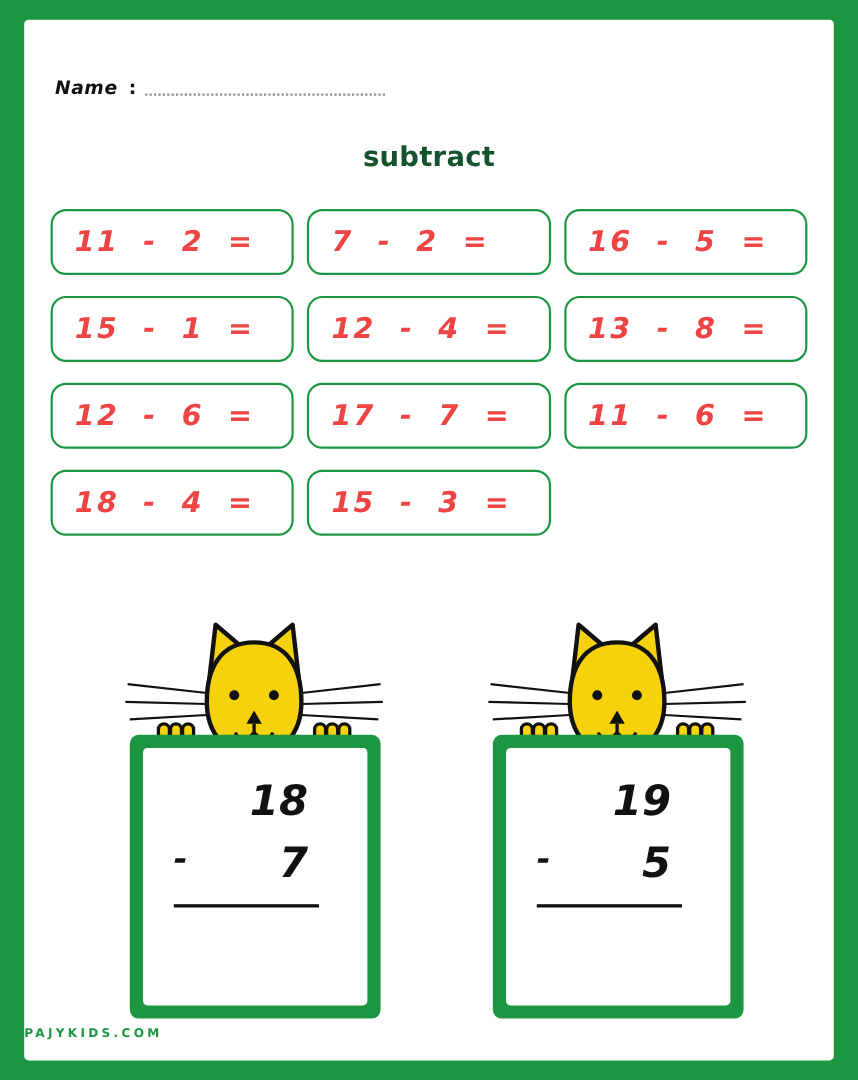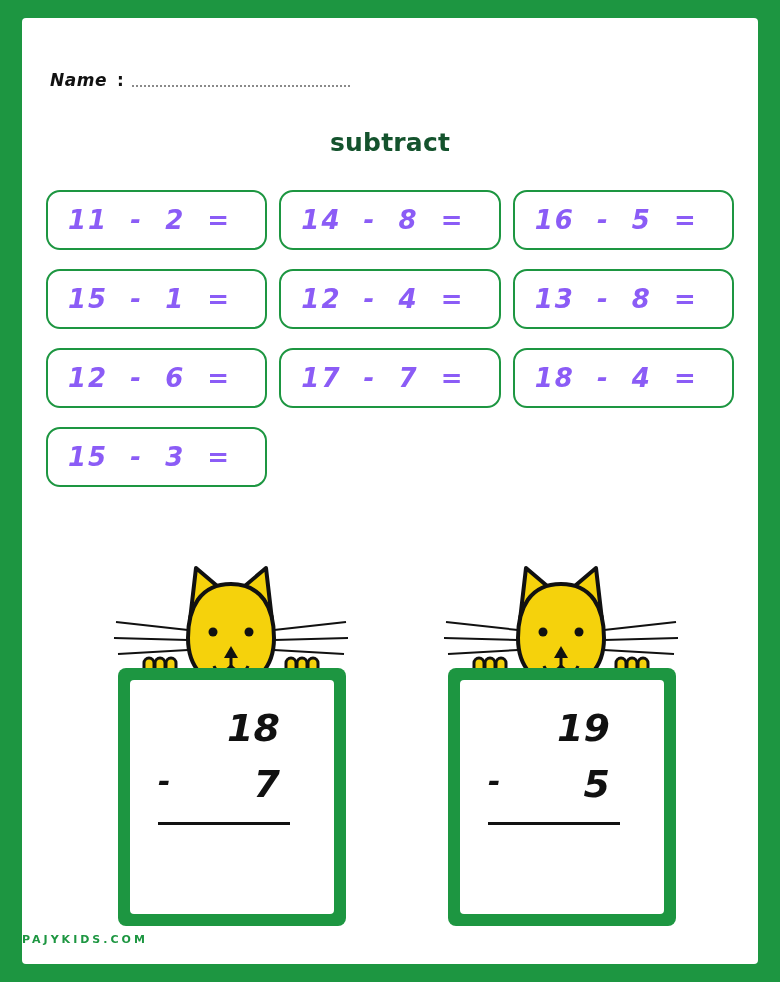--- a/index.html
+++ b/index.html
@@ -82,21 +82,21 @@
     border: 2.5px solid #1d9641;
     border-radius: 14px;
     background: #fff;
     display: flex;
     align-items: center;
     padding-left: 20px;
     font-family: "DejaVu Sans", sans-serif;
     font-weight: bold;
     font-style: italic;
     font-size: 26px;
-    color: #8b5cf6;
+    color: #ef4444;
     letter-spacing: 2px;
     white-space: pre;
   }
 
   
   .cats {
     position: absolute;
     top: 532px;
     left: 0;
     width: 736px;
@@ -185,27 +185,28 @@
   <div class="name-row">
     <span class="name-label">Name</span>
     <span class="name-colon">:</span>
     <span class="name-dots"></span>
   </div>
 
   <div class="title">subtract</div>
 
   <div class="grid">
     <div class="prob">11  -  2  =</div>
-    <div class="prob">14  -  8  =</div>
+    <div class="prob">7  -  2  =</div>
     <div class="prob">16  -  5  =</div>
     <div class="prob">15  -  1  =</div>
     <div class="prob">12  -  4  =</div>
     <div class="prob">13  -  8  =</div>
     <div class="prob">12  -  6  =</div>
     <div class="prob">17  -  7  =</div>
+    <div class="prob">11  -  6  =</div>
     <div class="prob">18  -  4  =</div>
     <div class="prob">15  -  3  =</div>
   </div>
 
   <div class="cats">
 
     <div class="cat-unit left">
       <svg class="cat-svg" width="270" height="200" viewBox="0 0 270 200">
 
         <g stroke="#111" stroke-width="2" fill="none">

